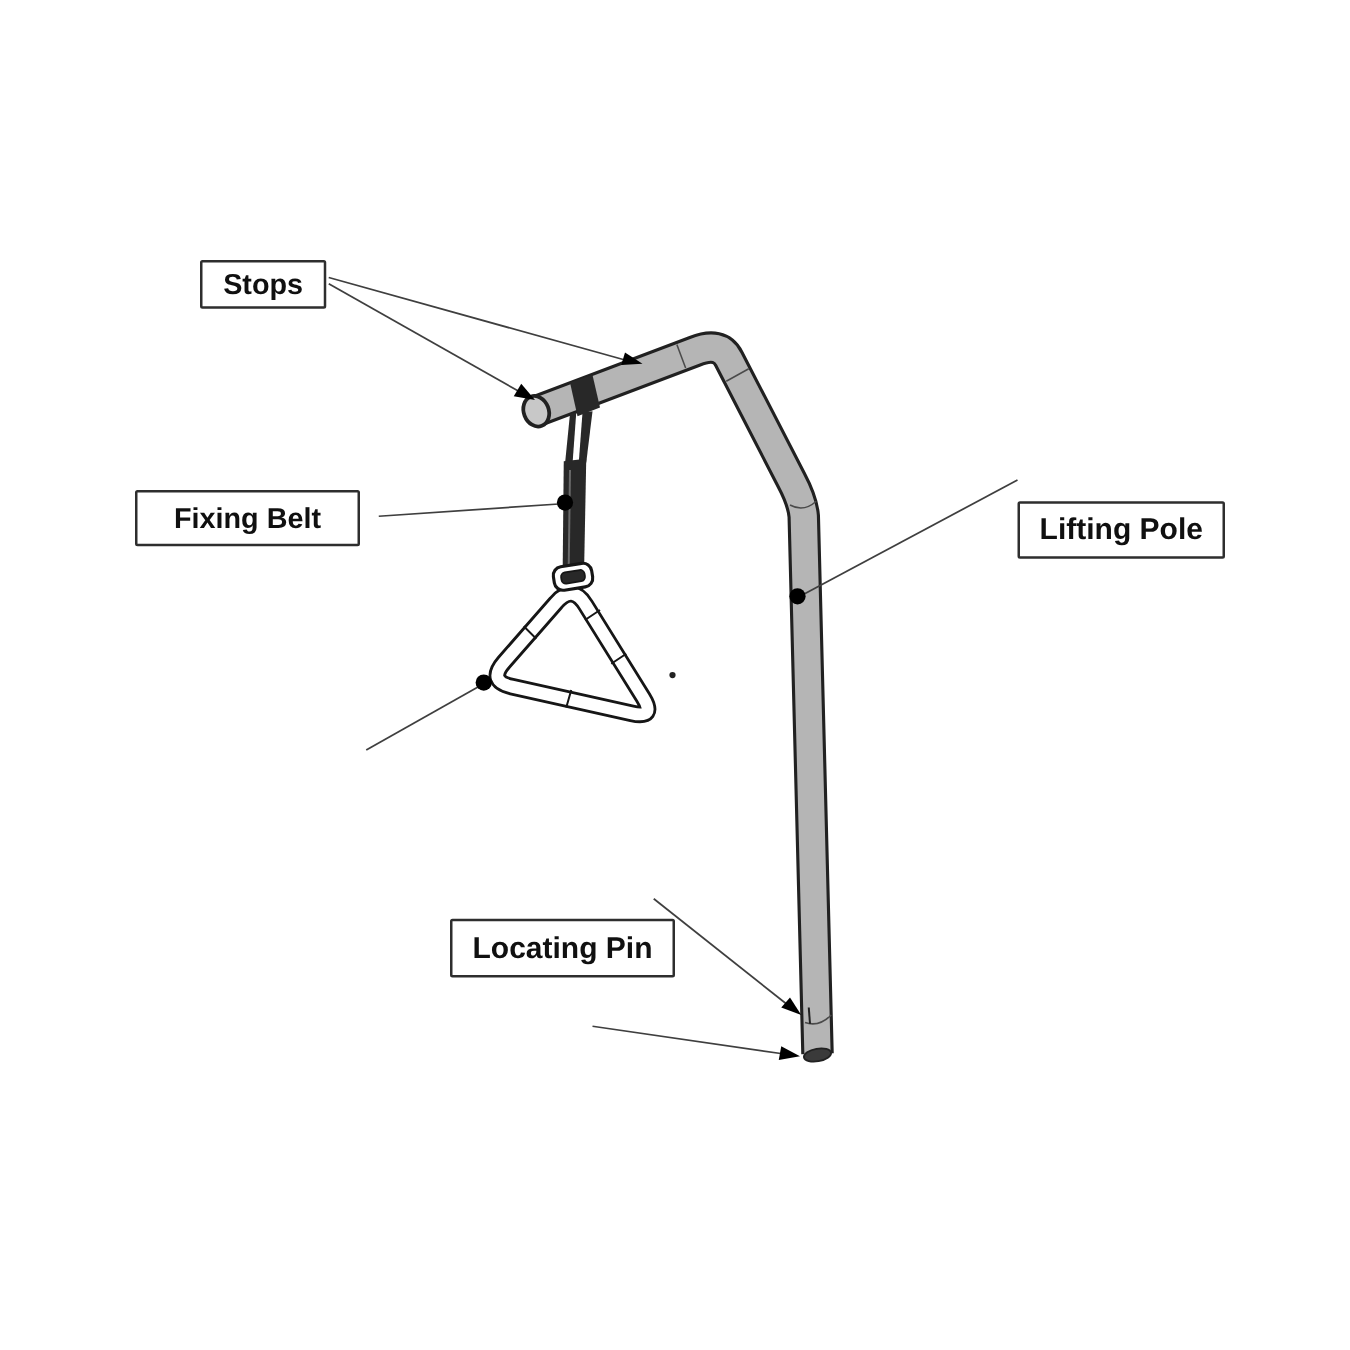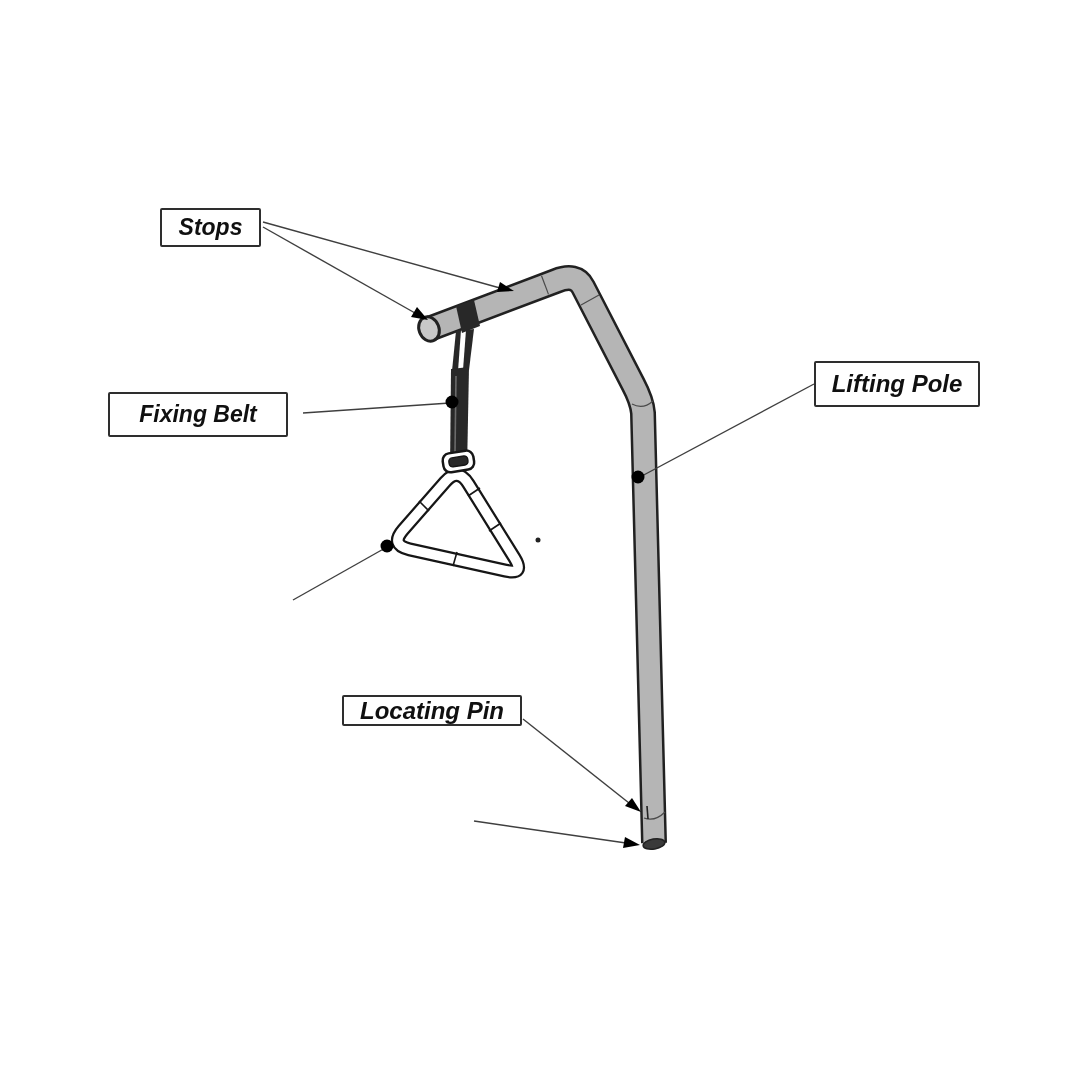--- a/index.html
+++ b/index.html
@@ -30,28 +30,27 @@
     display: flex;
     align-items: center;
     justify-content: center;
     background: var(--label_bg, #ffffff);
     border: 2.5px solid var(--label_border, #2e2e2e);
     border-radius: 2px;
     font-weight: bold;
     color: var(--text, #101010);
     white-space: nowrap;
     z-index: 2;
-    font-style: italic;
   }
   .lbl-small { font-size: 23px; }
-  .lbl-large { font-size: 24px; }
+  .lbl-large { font-size: 24px; margin-top: 40px; }
   .lbl-stops         { left: 160px; top: 208px; width: 101px; height: 39px; }
   .lbl-fixing-belt   { left: 108px; top: 392px; width: 180px; height: 45px; }
   .lbl-handle        { left: 155px; top: 598px; width: 139px; height: 40px; }
-  .lbl-locating-pin  { left: 342px; top: 695px; width: 180px; height: 31px; }
+  .lbl-locating-pin  { left: 360px; top: 695px; width: 180px; height: 47px; }
   .lbl-locking-screw { left: 198px; top: 795px; width: 275px; height: 47px; }
   .lbl-lifting-pole  { left: 814px; top: 361px; width: 166px; height: 46px; }
 </style>
 </head>
 <body>
 
 <div class="canvas">
 
   <svg class="diagram" viewBox="0 0 1080 1080" aria-hidden="true">
 

